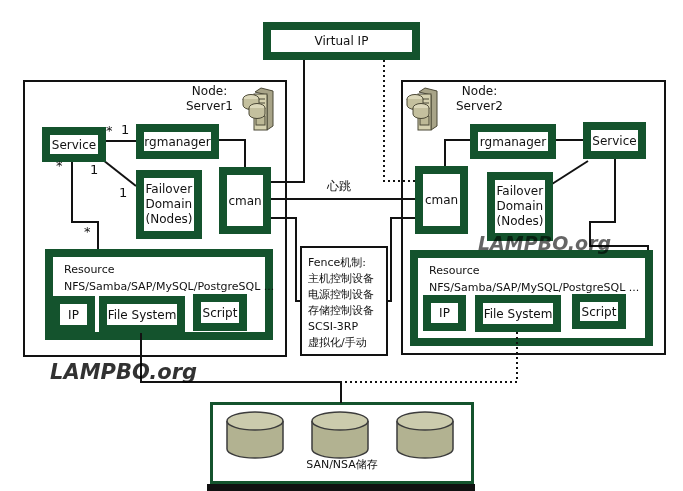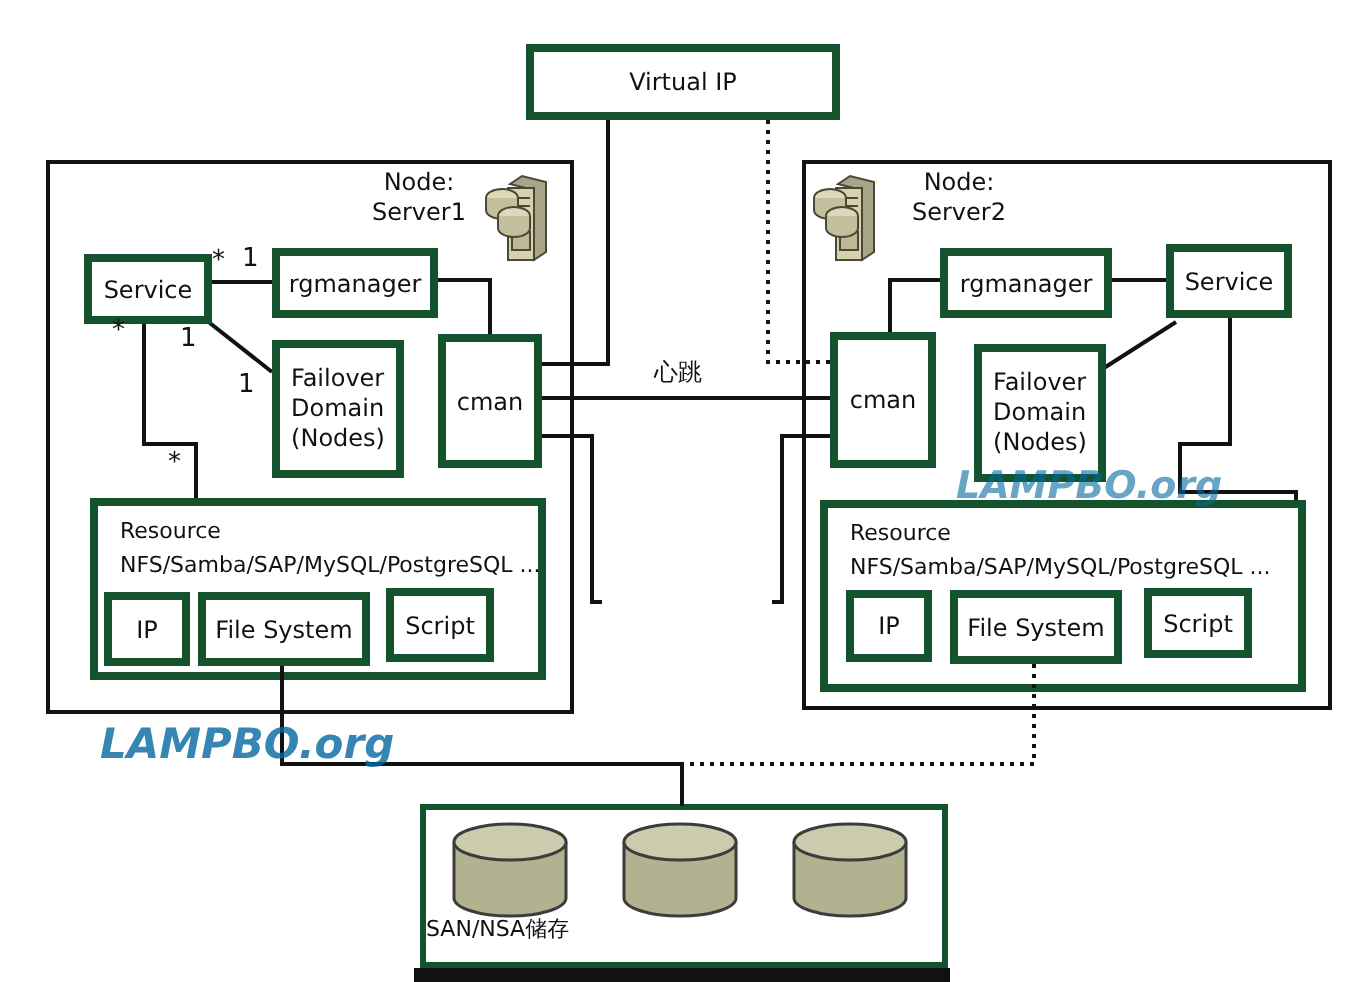--- a/index.html
+++ b/index.html
@@ -1,31 +1,31 @@
 <!DOCTYPE html>
 <html><head>
 <meta charset="utf-8">
 <style>
   html,body{margin:0;padding:0;background:#fff;}
   #canvas{position:relative;width:683px;height:491px;background:#ffffff;overflow:hidden;
           font-family:"DejaVu Sans","Liberation Sans",sans-serif;color:#111;}
   svg.lines{position:absolute;left:0;top:0;z-index:1;}
   svg.toplines{position:absolute;left:0;top:0;z-index:4;}
-  .box{position:absolute;border:4px solid #14532d;background:#fff;box-sizing:border-box;
+  .box{position:absolute;border:8px solid #14532d;background:#fff;box-sizing:border-box;
        display:flex;align-items:center;justify-content:center;font-size:12px;z-index:2;}
   .nodebox{position:absolute;border:2px solid #121212;background:transparent;box-sizing:border-box;z-index:2;}
   .plain{position:absolute;z-index:3;font-size:12px;line-height:15px;white-space:pre-line;text-align:center;}
   .mult{position:absolute;z-index:3;font-size:13px;}
   .multi-line{white-space:pre-line;text-align:left;line-height:15px;}
   .res-title{position:absolute;left:11px;top:6px;font-size:11px;}
   .res-list{position:absolute;left:11px;top:23px;font-size:11px;white-space:nowrap;}
   .fencebox{position:absolute;border:2px solid #121212;background:#fff;box-sizing:border-box;
             z-index:2;padding:7px 6px;font-size:11px;line-height:16px;}
-  .watermark{position:absolute;z-index:5;font-style:italic;font-weight:bold;color:#0369a1;}
-  .storage-label{position:absolute;left:0;right:0;bottom:9px;font-size:11px;}
+  .watermark{position:absolute;z-index:5;font-style:italic;font-weight:bold;color:#000000;}
+  .storage-label{position:absolute;left:0;right:0;bottom:9px;text-align:center;font-size:11px;}
   .blackbar{position:absolute;background:#111;z-index:2;}
   .icon{position:absolute;z-index:3;}
 </style>
 </head>
 <body>
 
 <div id="canvas">
 
   <svg class="lines" width="683" height="491">
     <g stroke="#121212" stroke-width="2" fill="none">
@@ -92,20 +92,28 @@
   </div>
   <div class="box" style="left:99px;top:296px;width:86px;height:37px;">
     <span>File System</span>
   </div>
   <div class="box" style="left:193px;top:294px;width:54px;height:37px;">
     <span>Script</span>
   </div>
 
   <span class="plain" style="left:327px;top:179px;">心跳</span>
 
+  <div class="fencebox" style="left:300px;top:246px;width:88px;height:110px;">
+    <div>Fence机制:</div>
+    <div>主机控制设备</div>
+    <div>电源控制设备</div>
+    <div>存储控制设备</div>
+    <div>SCSI-3RP</div>
+    <div>虚拟化/手动</div>
+  </div>
 
   <div class="nodebox" style="left:401px;top:80px;width:265px;height:275px;"></div>
   <div class="plain" style="left:456px;top:84px;">Node:
 Server2</div>
   <svg class="icon" style="left:406px;top:86px;" width="36" height="46" viewBox="0 0 36 46">
     <polygon points="13,6 19,2 31,5 31,40 25,44 25,9" fill="#a8a488" stroke="#4b4836" stroke-width="1"></polygon>
     <rect x="12" y="8" width="13" height="36" fill="#d6d2b0" stroke="#4b4836" stroke-width="1"></rect>
     <line x1="14" y1="13" x2="23" y2="13" stroke="#4b4836" stroke-width="1"></line>
     <line x1="14" y1="17" x2="23" y2="17" stroke="#4b4836" stroke-width="1"></line>
     <rect x="14" y="30" width="9" height="9" fill="#bdb996" stroke="#4b4836" stroke-width="1"></rect>

